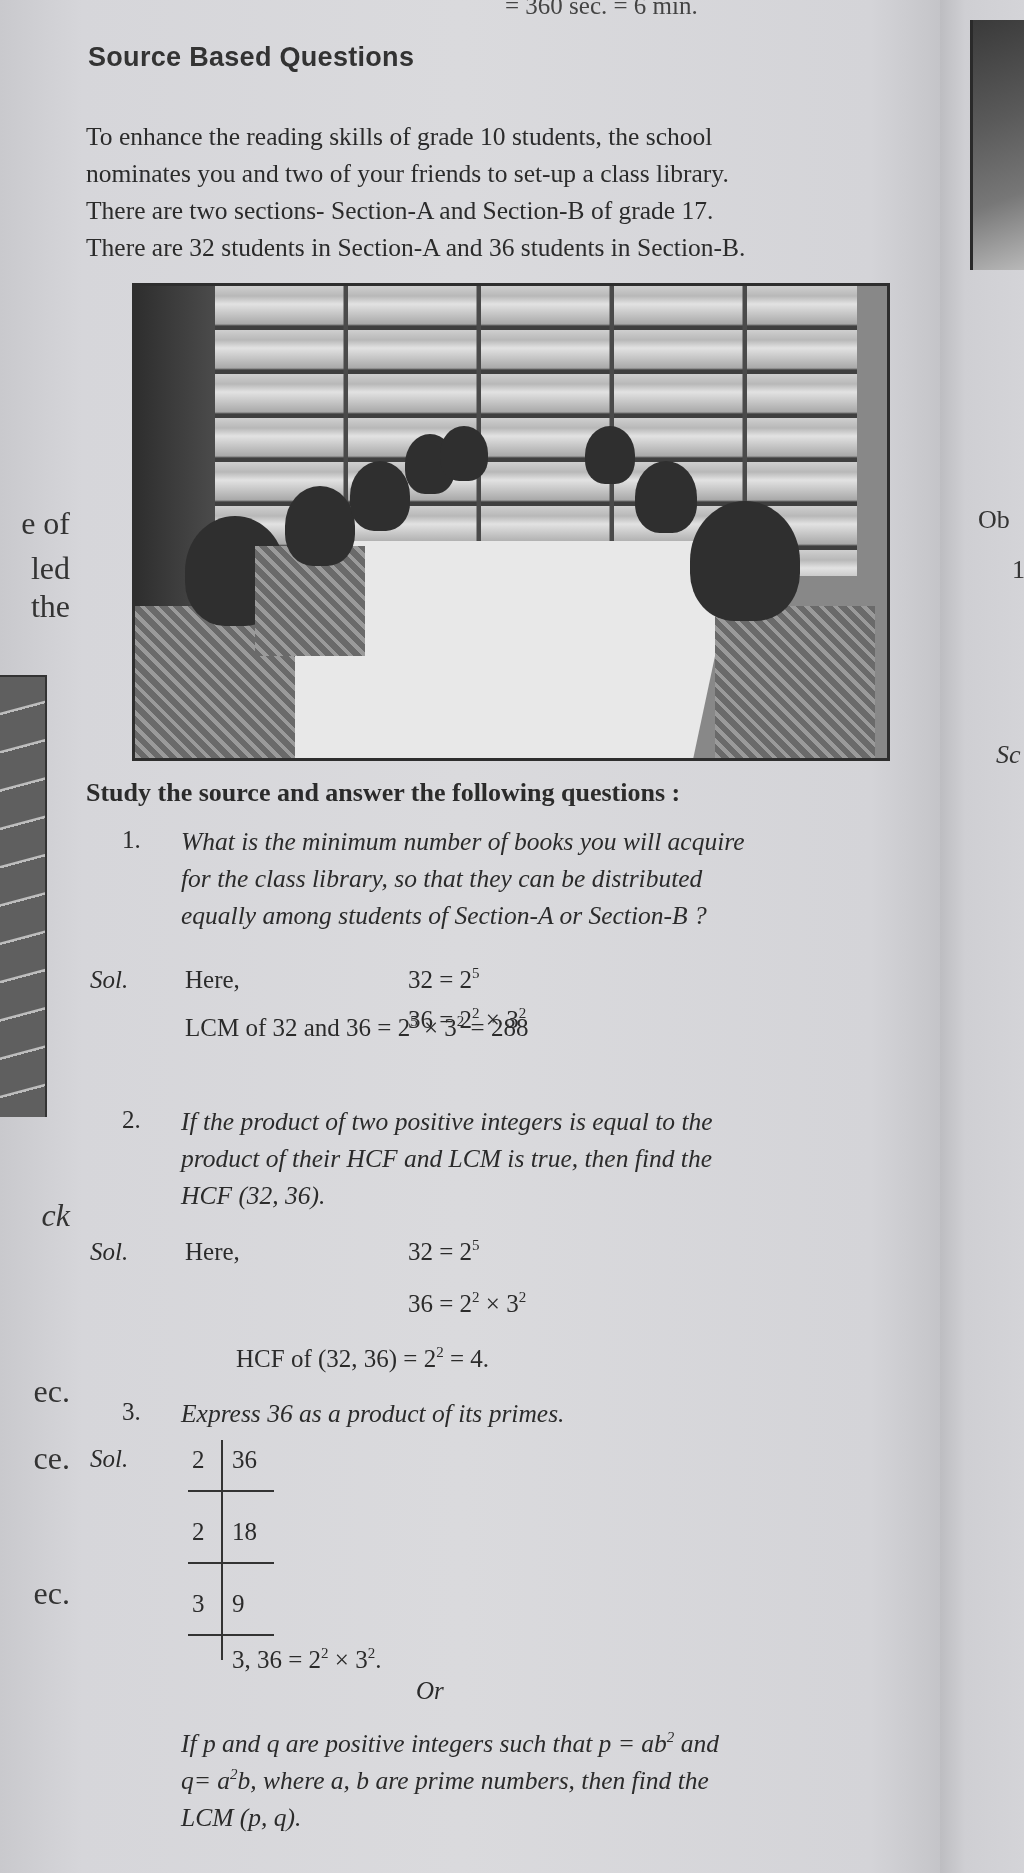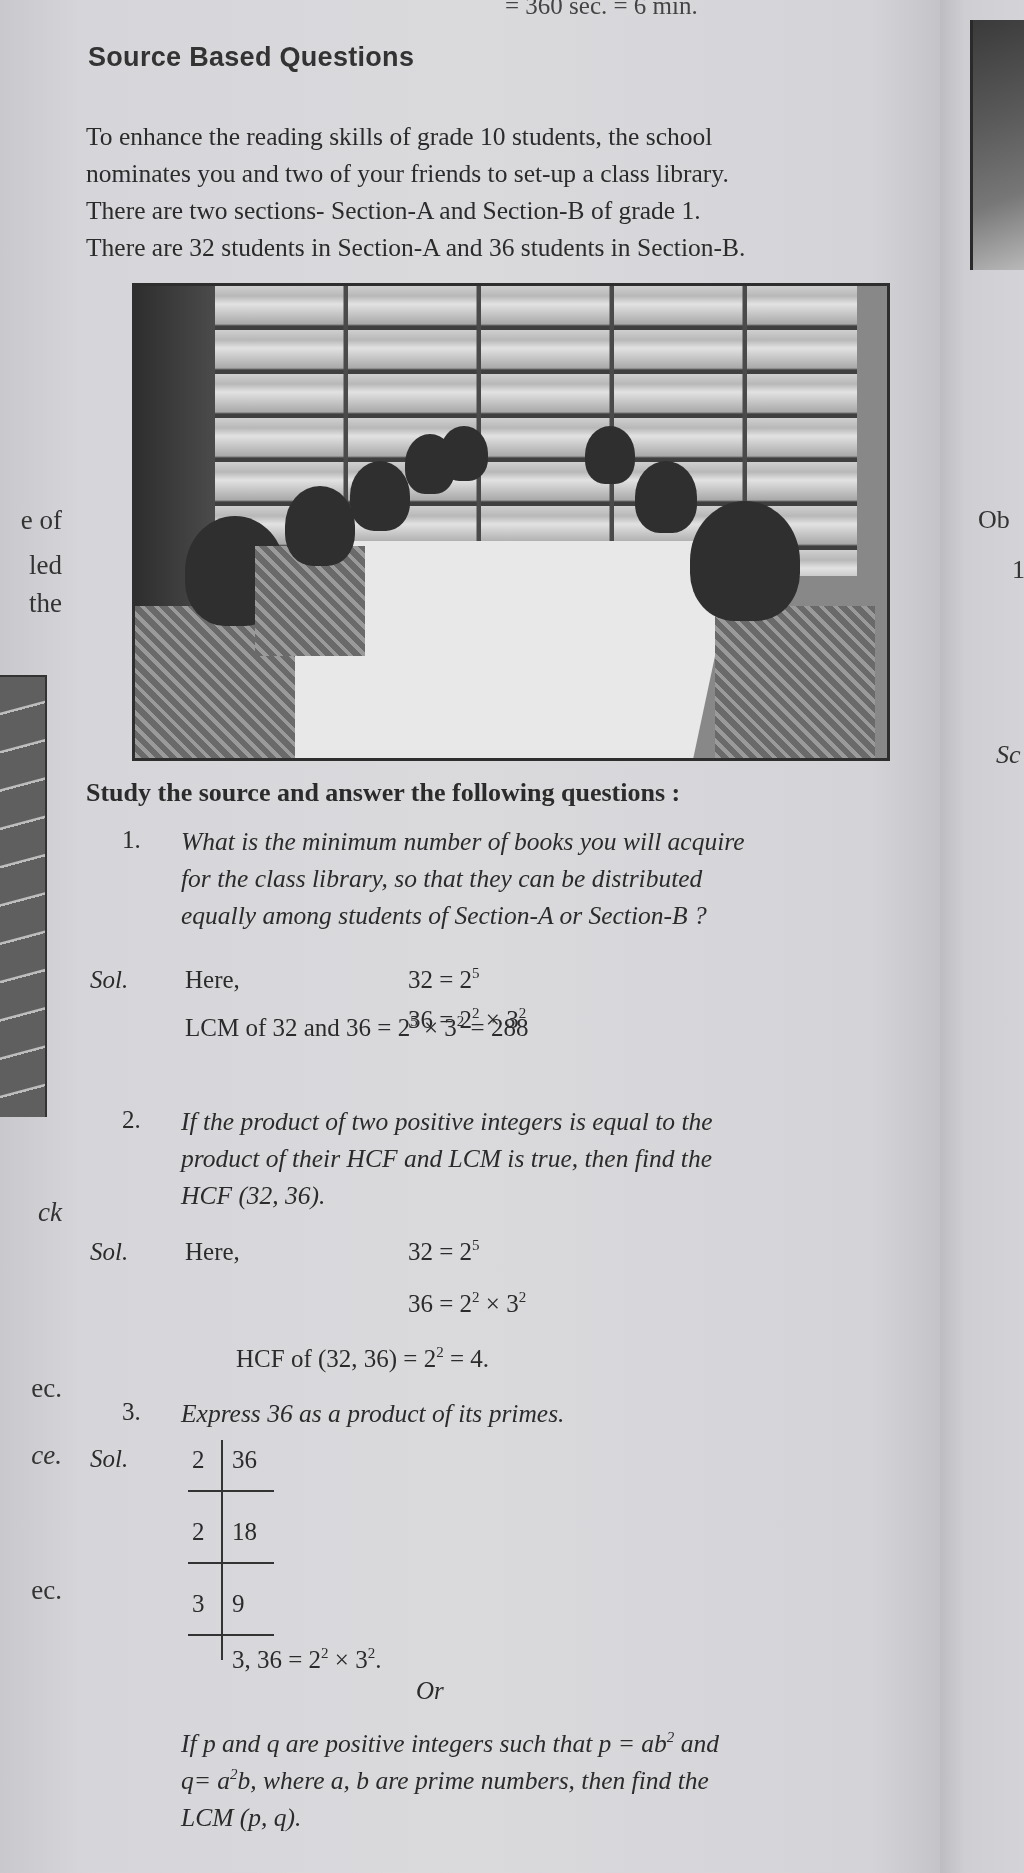--- a/index.html
+++ b/index.html
@@ -17,21 +17,21 @@
     background: linear-gradient(90deg, #bdbdc1 0%, #cfcfd3 30%, #d4d4d8 100%);
     overflow: hidden;
   }
   .neighbor-right .photo {
     position: absolute; left: 30px; top: 20px; width: 60px; height: 250px;
     background: linear-gradient(160deg, #3a3a3a 0%, #5a5a5a 40%, #777 70%, #bbb 100%);
     border-left: 3px solid #2a2a2a;
   }
   .neighbor-right .frag { position: absolute; font-size: 26px; color: #333; }
   .neighbor-left { position: absolute; left: 0; top: 0; width: 70px; height: 1873px; }
-  .neighbor-left .frag { position: absolute; font-size: 27px; color: #333; right: 8px; text-align: right; }
+  .neighbor-left .frag { position: absolute; font-size: 32px; color: #333; right: 0; text-align: right; }
   .neighbor-left .track {
     position: absolute; left: 0; top: 675px; width: 45px; height: 440px;
     background: repeating-linear-gradient(165deg, #5f5f5f 0px, #5f5f5f 34px, #bdbdbd 35px, #bdbdbd 37px);
     border-right: 2px solid #333; border-top: 2px solid #333;
   }
 
   .top-eq { position: absolute; left: 505px; top: -8px; font-size: 25px; color: #444; }
   .section-title {
     position: absolute; left: 88px; top: 42px;
     font-family: "Liberation Sans", "DejaVu Sans", sans-serif; font-weight: bold;
@@ -84,32 +84,32 @@
 </head>
 <body>
 
 <div class="neighbor-left">
   <span class="frag" style="top:505px;">e of</span>
   <span class="frag" style="top:550px;">led</span>
   <span class="frag" style="top:588px;">the</span>
   <div class="track"></div>
   <span class="frag" style="top:1197px; font-style:italic;">ck</span>
   <span class="frag" style="top:1373px;">ec.</span>
-  <span class="frag" style="top:1440px; font-style:italic;">ce.</span>
+  <span class="frag" style="top:1440px; ">ce.</span>
   <span class="frag" style="top:1575px;">ec.</span>
 </div>
 
 <div class="page">
   <div class="top-eq">= 360 sec. = 6 min.</div>
   <div class="section-title">Source Based Questions</div>
 
   <div class="intro">
     <div>To enhance the reading skills of grade 10 students, the school</div>
     <div>nominates you and two of your friends to set-up a class library.</div>
-    <div>There are two sections- Section-A and Section-B of grade 1.</div>
+    <div>There are two sections- Section-A and Section-B of grade 17.</div>
     <div>There are 32 students in Section-A and 36 students in Section-B.</div>
   </div>
 
   <div class="figure">
     <div class="shelves"></div>
     <div class="pillar"></div>
     <div class="table"></div>
     <div class="body" style="left:0; top:320px; width:160px; height:160px;"></div>
     <div class="kid" style="left:50px; top:230px; width:100px; height:110px;"></div>
     <div class="body" style="left:120px; top:260px; width:110px; height:110px;"></div>

